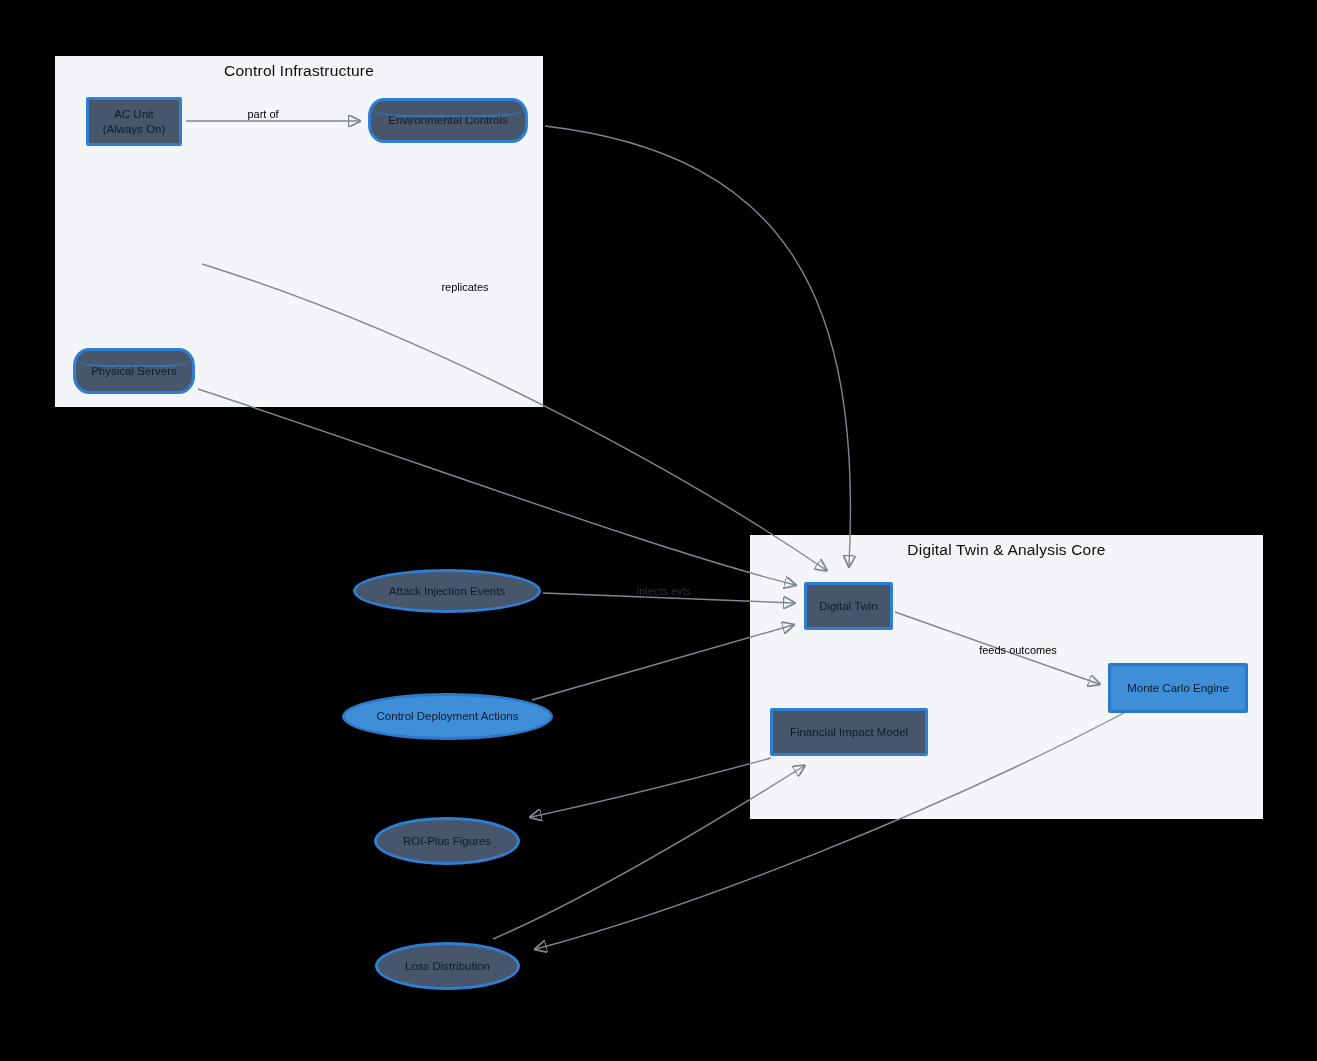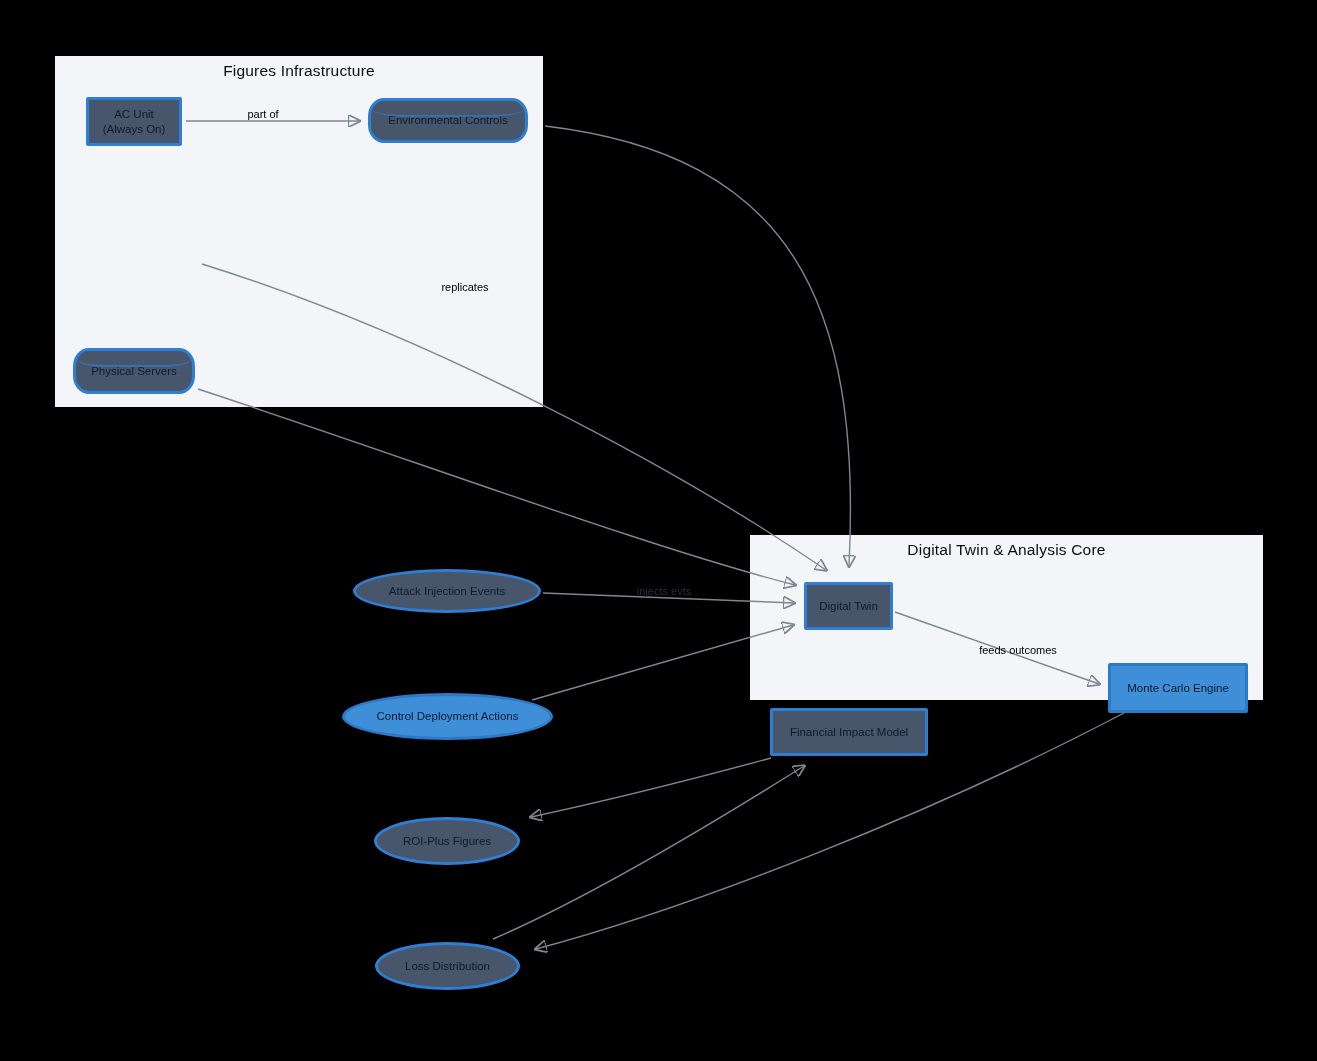--- a/index.html
+++ b/index.html
@@ -42,25 +42,25 @@
   .edge-label{position:absolute;transform:translate(-50%,-50%);font-size:11px;
     color:#000;z-index:4;white-space:nowrap;}
   .edge-label.on-black{color:#262e3d;}
 </style>
 </head>
 <body>
 
 <div class="canvas">
 
   <div class="cluster" style="left:55px;top:56px;width:488px;height:351px;">
-    <div class="cluster-title">Figures Infrastructure</div>
+    <div class="cluster-title">Control Infrastructure</div>
   </div>
 
 
-  <div class="cluster" style="left:750px;top:535px;width:513px;height:165px;">
+  <div class="cluster" style="left:750px;top:535px;width:513px;height:284px;">
     <div class="cluster-title">Digital Twin &amp; Analysis Core</div>
   </div>
 
   <svg class="edges" width="1317" height="1061" viewBox="0 0 1317 1061">
     <defs>
       <marker id="arrow" viewBox="0 0 10 10" refX="8.5" refY="5" markerWidth="9" markerHeight="9" orient="auto-start-reverse">
         <path d="M0,0 L10,5 L0,10 z" fill="#6f7884"></path>
       </marker>
     </defs>
     <path d="M186,121 L359,121" marker-end="url(#arrow)"></path>

